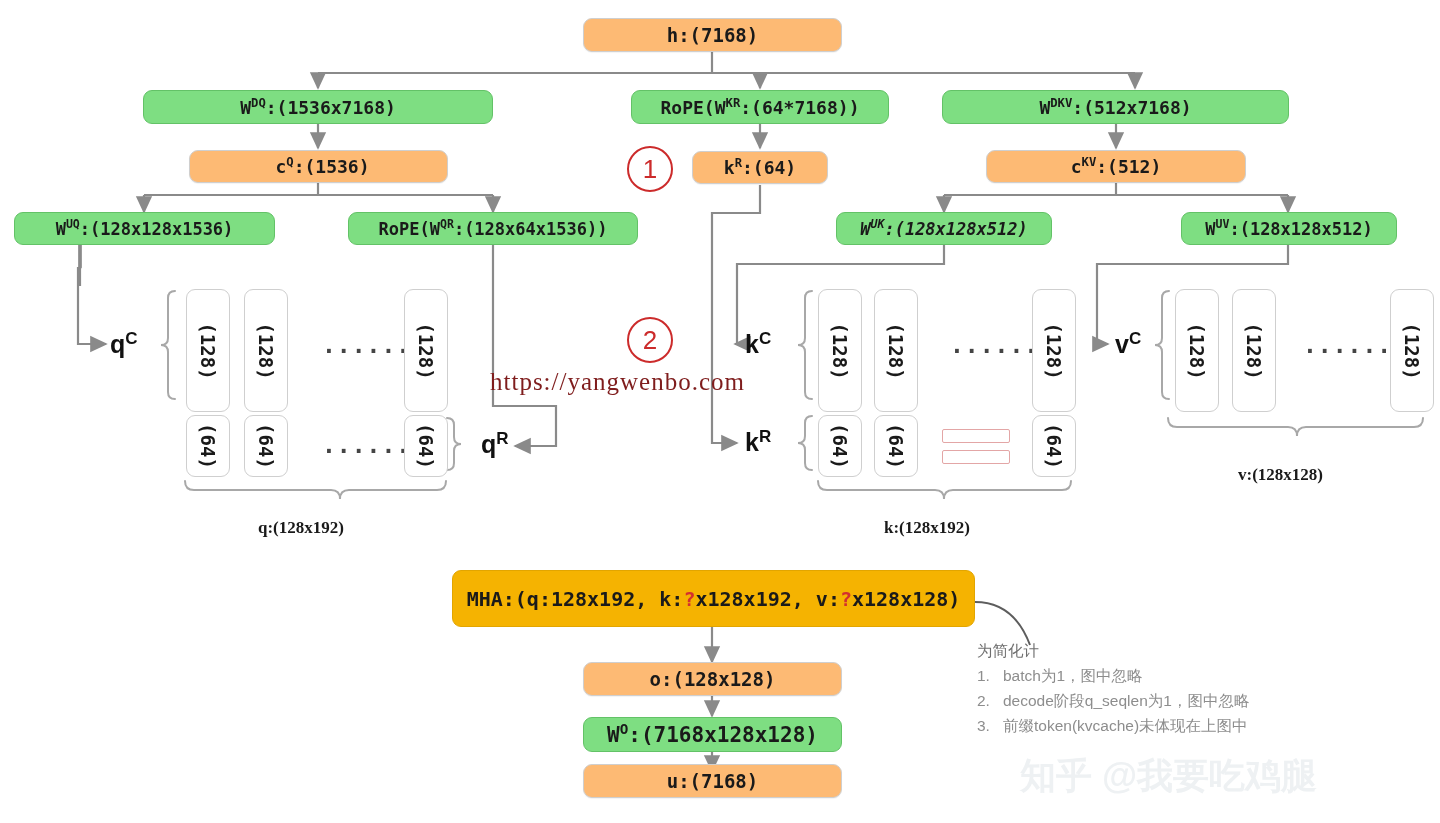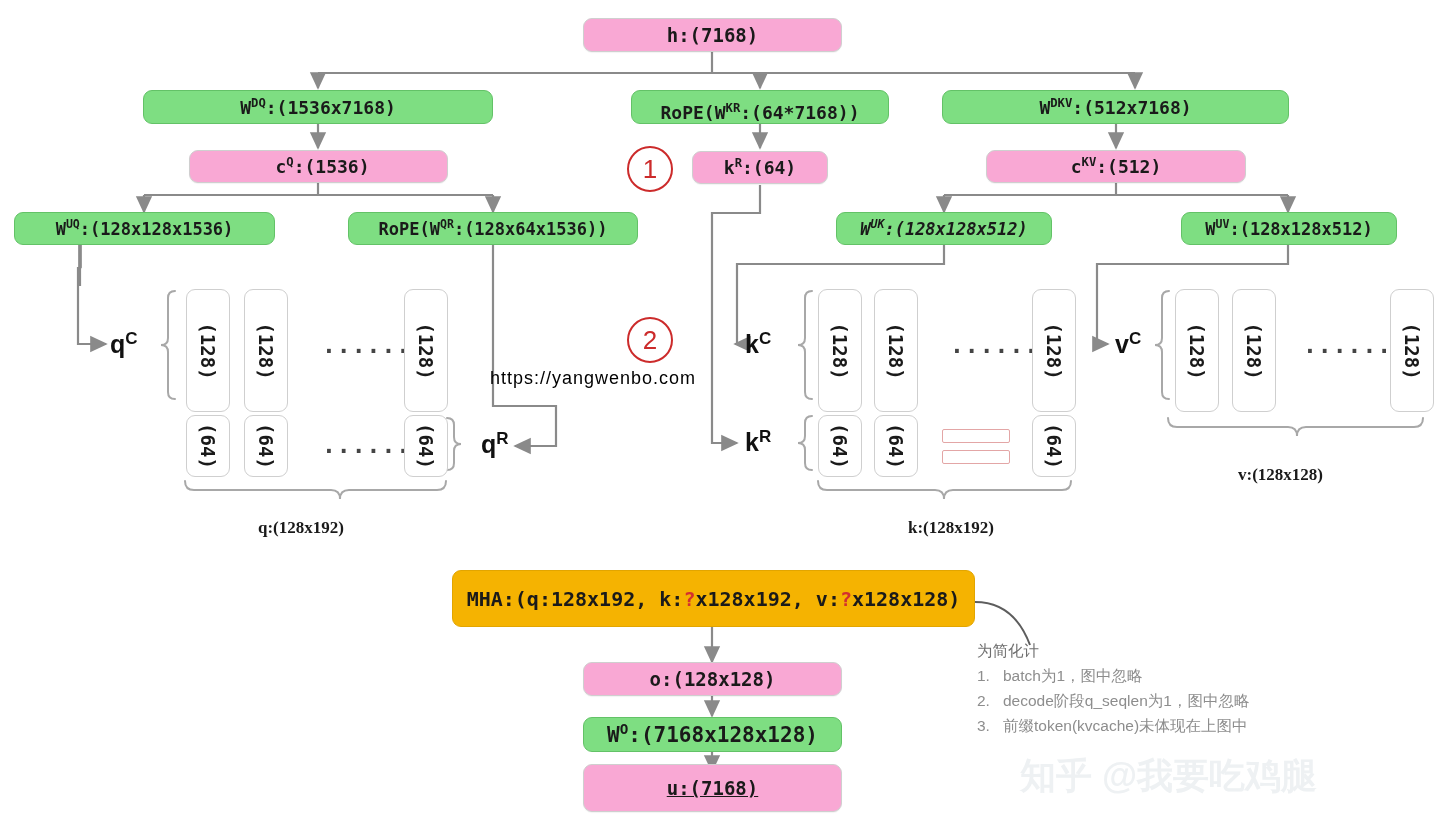--- a/index.html
+++ b/index.html
@@ -12,21 +12,21 @@
   svg#wires{position:absolute;left:0;top:0;width:1440px;height:823px;pointer-events:none;}
 
   .node{
     position:absolute;box-sizing:border-box;
     display:flex;align-items:center;justify-content:center;
     border-radius:9px;white-space:nowrap;
     font-family:"DejaVu Sans Mono","Liberation Mono",monospace;
     font-weight:700;color:#1a1a1a;
     z-index:3;
   }
-  .node.white{background:#f9a8d4;border:1.4px solid #cfcfcf;box-shadow:0 1px 1px rgba(0,0,0,.05);}
+  .node.white{background:#fdba74;border:1.4px solid #cfcfcf;box-shadow:0 1px 1px rgba(0,0,0,.05);}
   .node.green{background:#7ede82;border:1.4px solid #63c267;}
   .node.orange{background:#f5b301;border:1.6px solid #e2a500;}
   .node.redbar{background:#ffffff;border:1.6px solid #e3a6a6;border-radius:2px;}
 
   sup{font-size:.68em;font-weight:700;vertical-align:super;line-height:0;}
 
   
   .cell{
     position:absolute;box-sizing:border-box;
     background:#fff;border:1.4px solid #cfcfcf;border-radius:9px;
@@ -59,23 +59,23 @@
   .circnum{
     position:absolute;z-index:5;
     width:42px;height:42px;border-radius:50%;
     border:2.2px solid #cc2b2b;color:#cc2b2b;
     display:flex;align-items:center;justify-content:center;
     font-family:"Liberation Sans","DejaVu Sans",sans-serif;
     font-size:26px;font-weight:400;background:transparent;
   }
 
   .watermark{
-    position:absolute;z-index:2;color:#000000;
-    font-family:Liberation Sans, sans-serif;
-    font-size:18px;letter-spacing:1px;white-space:nowrap;
+    position:absolute;z-index:2;color:#7f1d1d;
+    font-family:Liberation Serif, serif;
+    font-size:25px;letter-spacing:1px;white-space:nowrap;
   }
   .brand{
     position:absolute;z-index:2;color:#eef1f3;
     font-family:"Liberation Sans","DejaVu Sans",sans-serif;
     font-size:36px;font-weight:700;white-space:nowrap;
   }
 
   .notes{
     position:absolute;z-index:4;
     font-family:"Liberation Sans","DejaVu Sans",sans-serif;
@@ -190,21 +190,21 @@
   </svg>
 
   <div class="node white" style="left:583px;top:18px;width:259px;height:34px;font-size:19px;">
     <span>h:(7168)</span>
   </div>
 
   <div class="node green" style="left:143px;top:90px;width:350px;height:34px;font-size:18px;align-items:center;">
     <span><span class="sx">W<sup>DQ</sup>:(1536x7168)</span></span>
   </div>
 
-  <div class="node green" style="left:631px;top:90px;width:258px;height:34px;font-size:18px;align-items:flex-end;">
+  <div class="node green" style="left:631px;top:90px;width:258px;height:34px;font-size:18px;">
     <span><span class="sx">RoPE(W<sup>KR</sup>:(64*7168))</span></span>
   </div>
 
   <div class="node green" style="left:942px;top:90px;width:347px;height:34px;font-size:18px;">
     <span><span class="sx">W<sup>DKV</sup>:(512x7168)</span></span>
   </div>
 
   <div class="node white" style="left:189px;top:150px;width:259px;height:33px;font-size:18px;padding-left:8px;">
     <span><span class="sx">c<sup>Q</sup>:(1536)</span></span>
   </div>
@@ -298,21 +298,21 @@
     </div>
   <div class="cell" style="left:874px;top:415px;width:44px;height:62px;">
     <span>(64)</span>
     </div>
   <div class="node redbar" style="left:942px;top:429px;width:68px;height:14px;"></div>
   <div class="node redbar" style="left:942px;top:450px;width:68px;height:14px;"></div>
   <div class="cell" style="left:1032px;top:415px;width:44px;height:62px;">
     <span>(64)</span>
     </div>
 
-  <div class="caption" style="left:884px;top:518px;margin-left:24px;">
+  <div class="caption" style="left:884px;top:518px;">
     <span>k:(128x192)</span></div>
 
   <div class="vlabel" style="left:1115px;top:330px;">
     <span class="sx">v<sup>C</sup></span>
   </div>
   <div class="cell" style="left:1175px;top:289px;width:44px;height:123px;">
     <span>(128)</span>
     </div>
   <div class="cell" style="left:1232px;top:289px;width:44px;height:123px;">
     <span>(128)</span>
@@ -337,21 +337,21 @@
   </div>
 
   <div class="node white" style="left:583px;top:662px;width:259px;height:34px;font-size:19px;">
     <span>o:(128x128)</span>
   </div>
 
   <div class="node green" style="left:583px;top:717px;width:259px;height:35px;font-size:21px;">
     <span><span class="sx">W<sup>O</sup>:(7168x128x128)</span></span>
   </div>
 
-  <div class="node white" style="left:583px;top:764px;width:259px;height:48px;font-size:19px;text-decoration:underline;">
+  <div class="node white" style="left:583px;top:764px;width:259px;height:34px;font-size:19px;">
     <span>u:(7168)</span>
   </div>
 
   <div class="notes" style="left:977px;top:638px;">
     <div class="nhead">为简化计</div>
     <div class="nrow">
       <span class="nidx">1.</span>
       <span>batch为1，图中忽略</span>
     </div>
     <div class="nrow">

